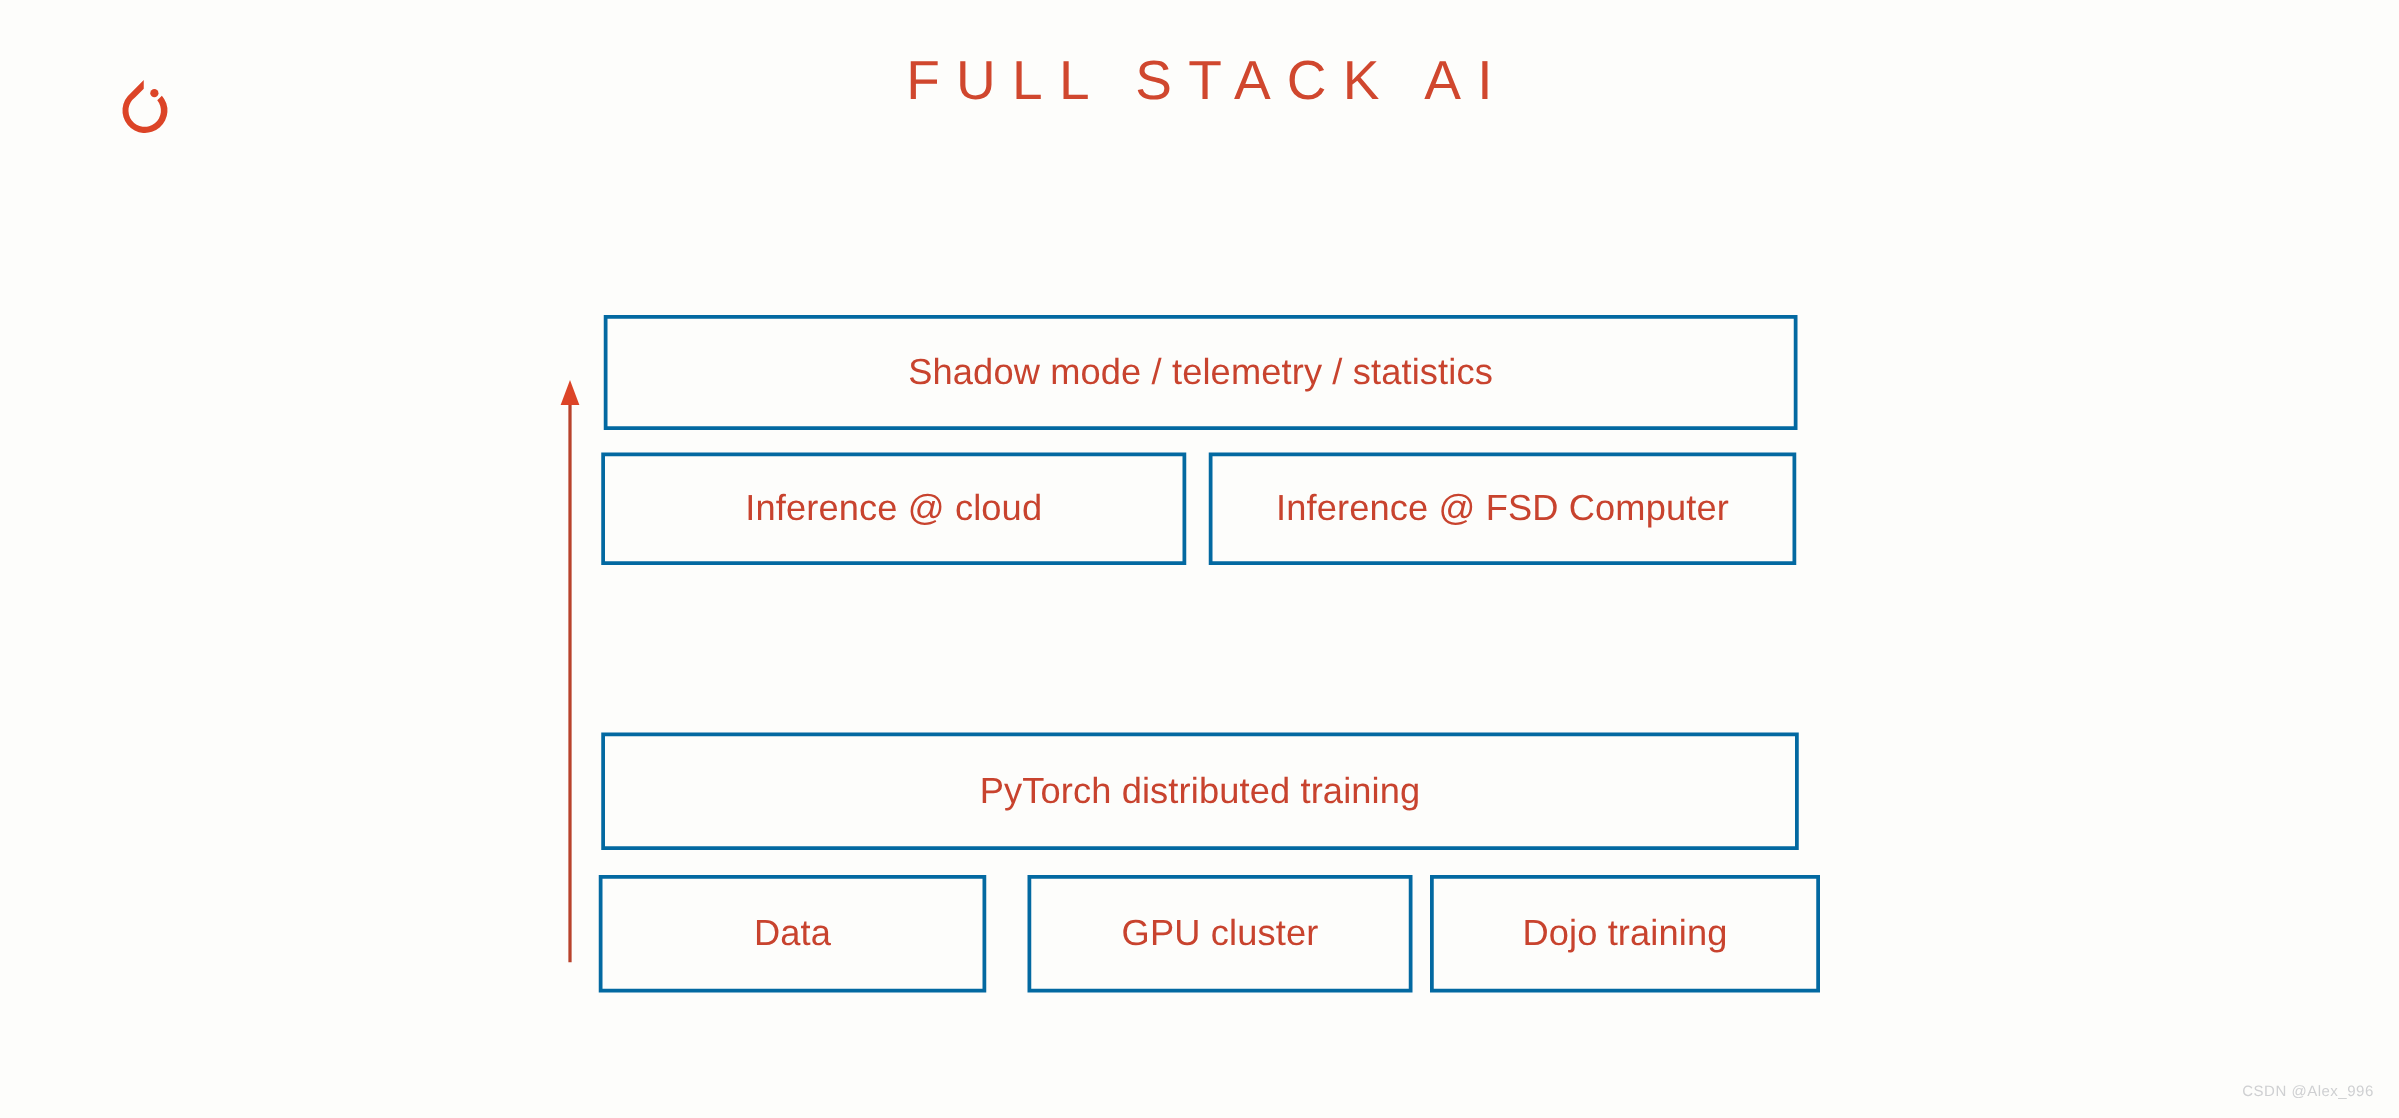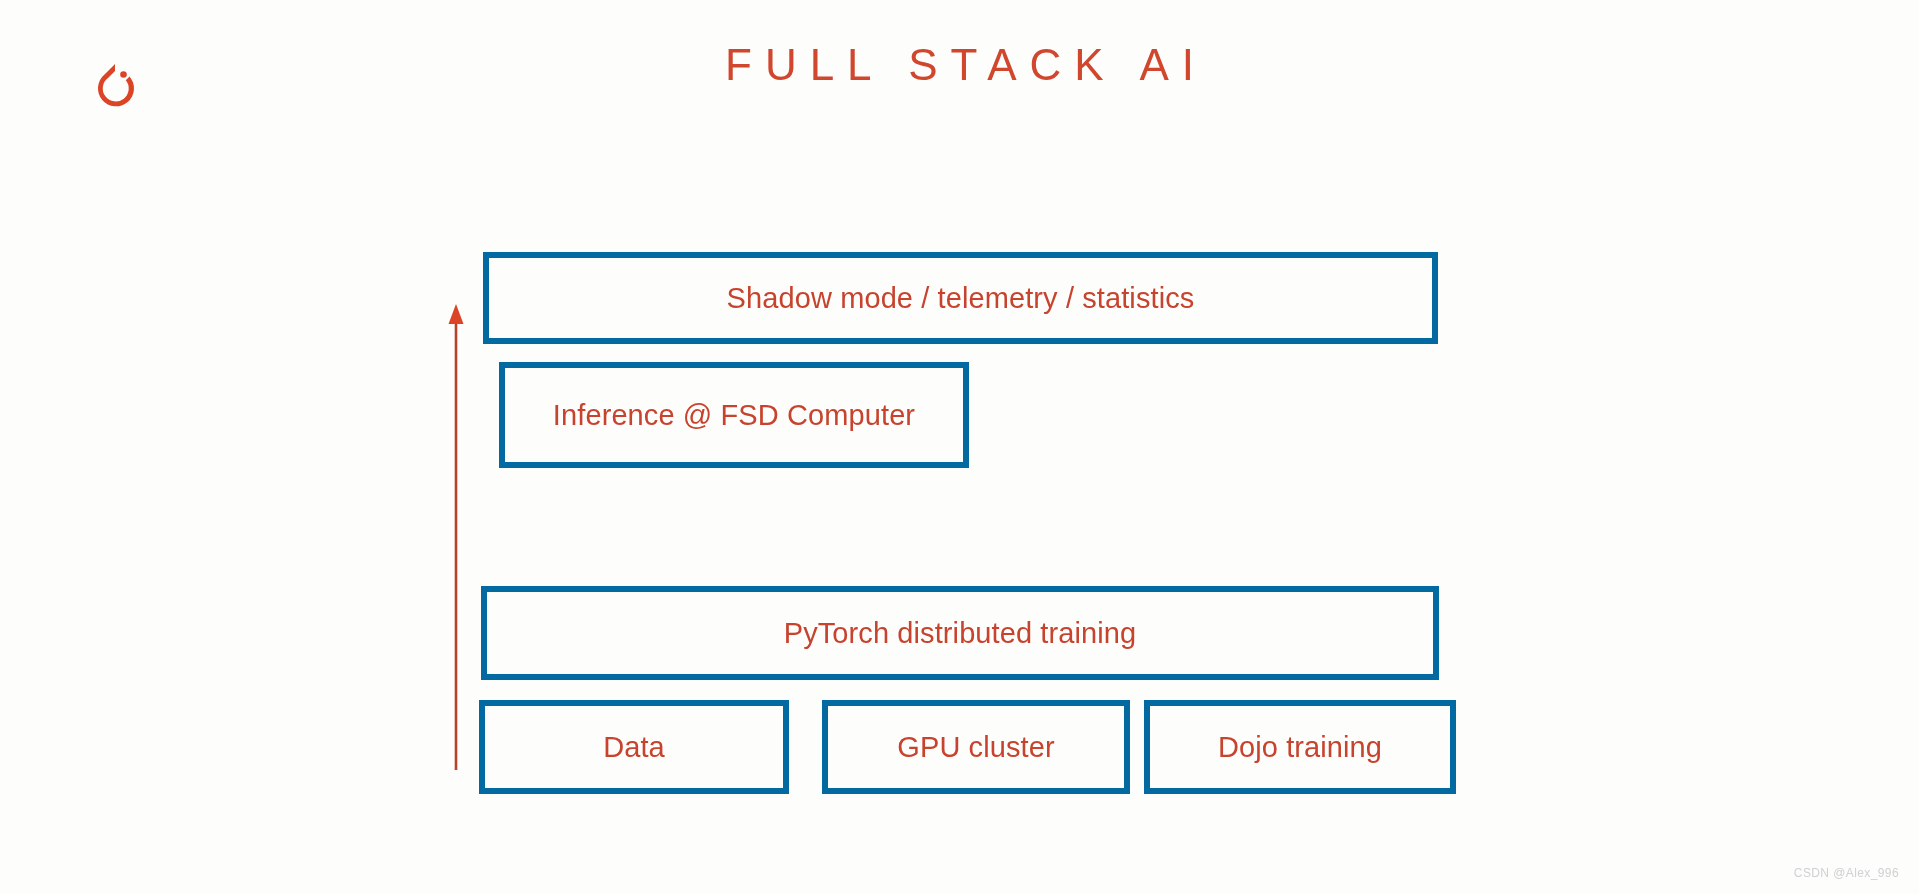--- a/index.html
+++ b/index.html
@@ -67,42 +67,42 @@
     height: 550px;
   }
 
   .row {
     position: absolute;
     display: flex;
     gap: 0;
   }
 
   .box {
-    border: 6px solid #0369a1;
+    border: 3px solid #0369a1;
     background: #fdfdfb;
     display: flex;
     align-items: center;
     justify-content: center;
     box-sizing: border-box;
     color: #c8432e;
     font-size: 29px;
     font-weight: 400;
     font-family: "Liberation Sans", sans-serif;
     letter-spacing: 0.1px;
     white-space: nowrap;
   }
 
   
   .row-shadow   { left: 0px;   top: 0px;   }
   .row-shadow   .box { width: 955px; height: 92px; }
 
   .row-inference { left: -2px; top: 110px; }
   .row-inference .box-cloud { width: 468px; height: 90px; }
   .row-inference .spacer    { width: 18px; }
-  .row-inference .box-fsd   { width: 470px; height: 106px; }
+  .row-inference .box-fsd   { width: 470px; height: 90px; }
 
   .row-eval     { left: 0px;   top: 222px; }
   .row-eval     .box { width: 952px; height: 92px; }
 
   .row-train    { left: -2px;  top: 334px; }
   .row-train    .box { width: 958px; height: 94px; }
 
   .row-infra    { left: -4px;  top: 448px; }
   .row-infra    .box-data { width: 310px; height: 94px; }
   .row-infra    .spacer-a { width: 14px; }
@@ -142,20 +142,21 @@
     </svg>
   </div>
 
   <div class="stack">
 
     <div class="row row-shadow">
       <div class="box box-shadow">Shadow mode / telemetry / statistics</div>
     </div>
 
     <div class="row row-inference">
+      <div class="box box-cloud">Inference @ cloud</div>
       <div class="spacer"></div>
       <div class="box box-fsd">Inference @ FSD Computer</div>
     </div>
 
 
     <div class="row row-train">
       <div class="box box-train">PyTorch distributed training</div>
     </div>
 
     <div class="row row-infra">

